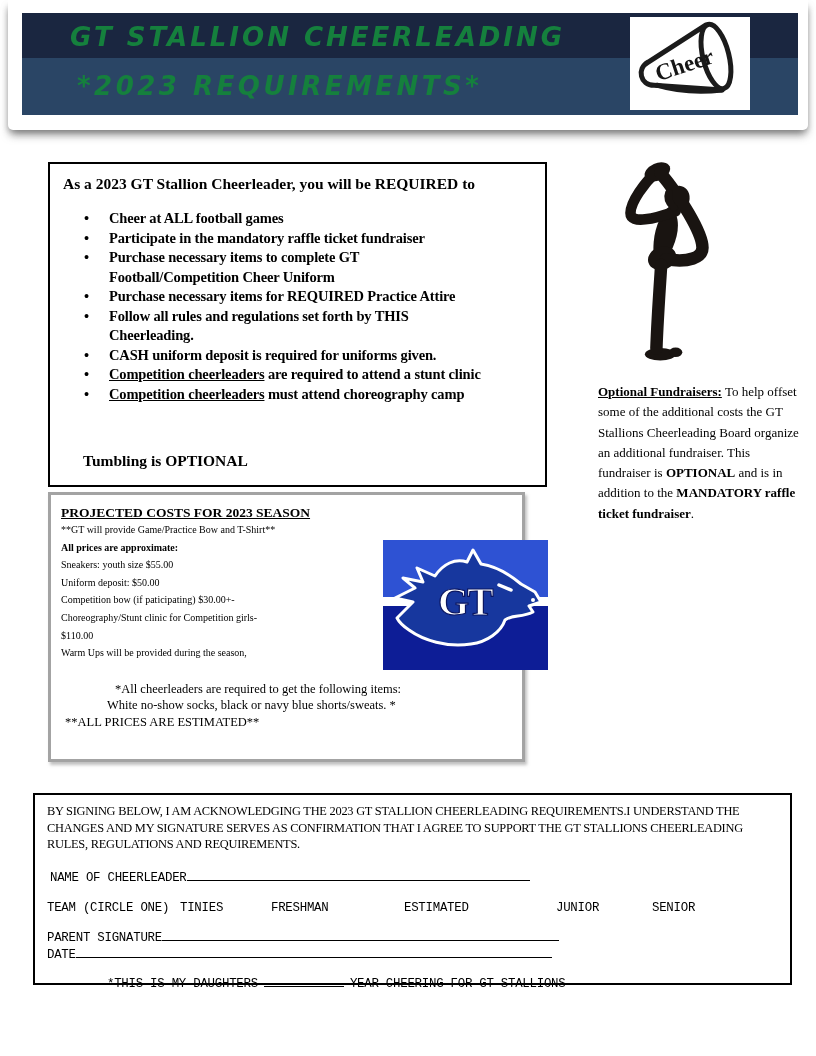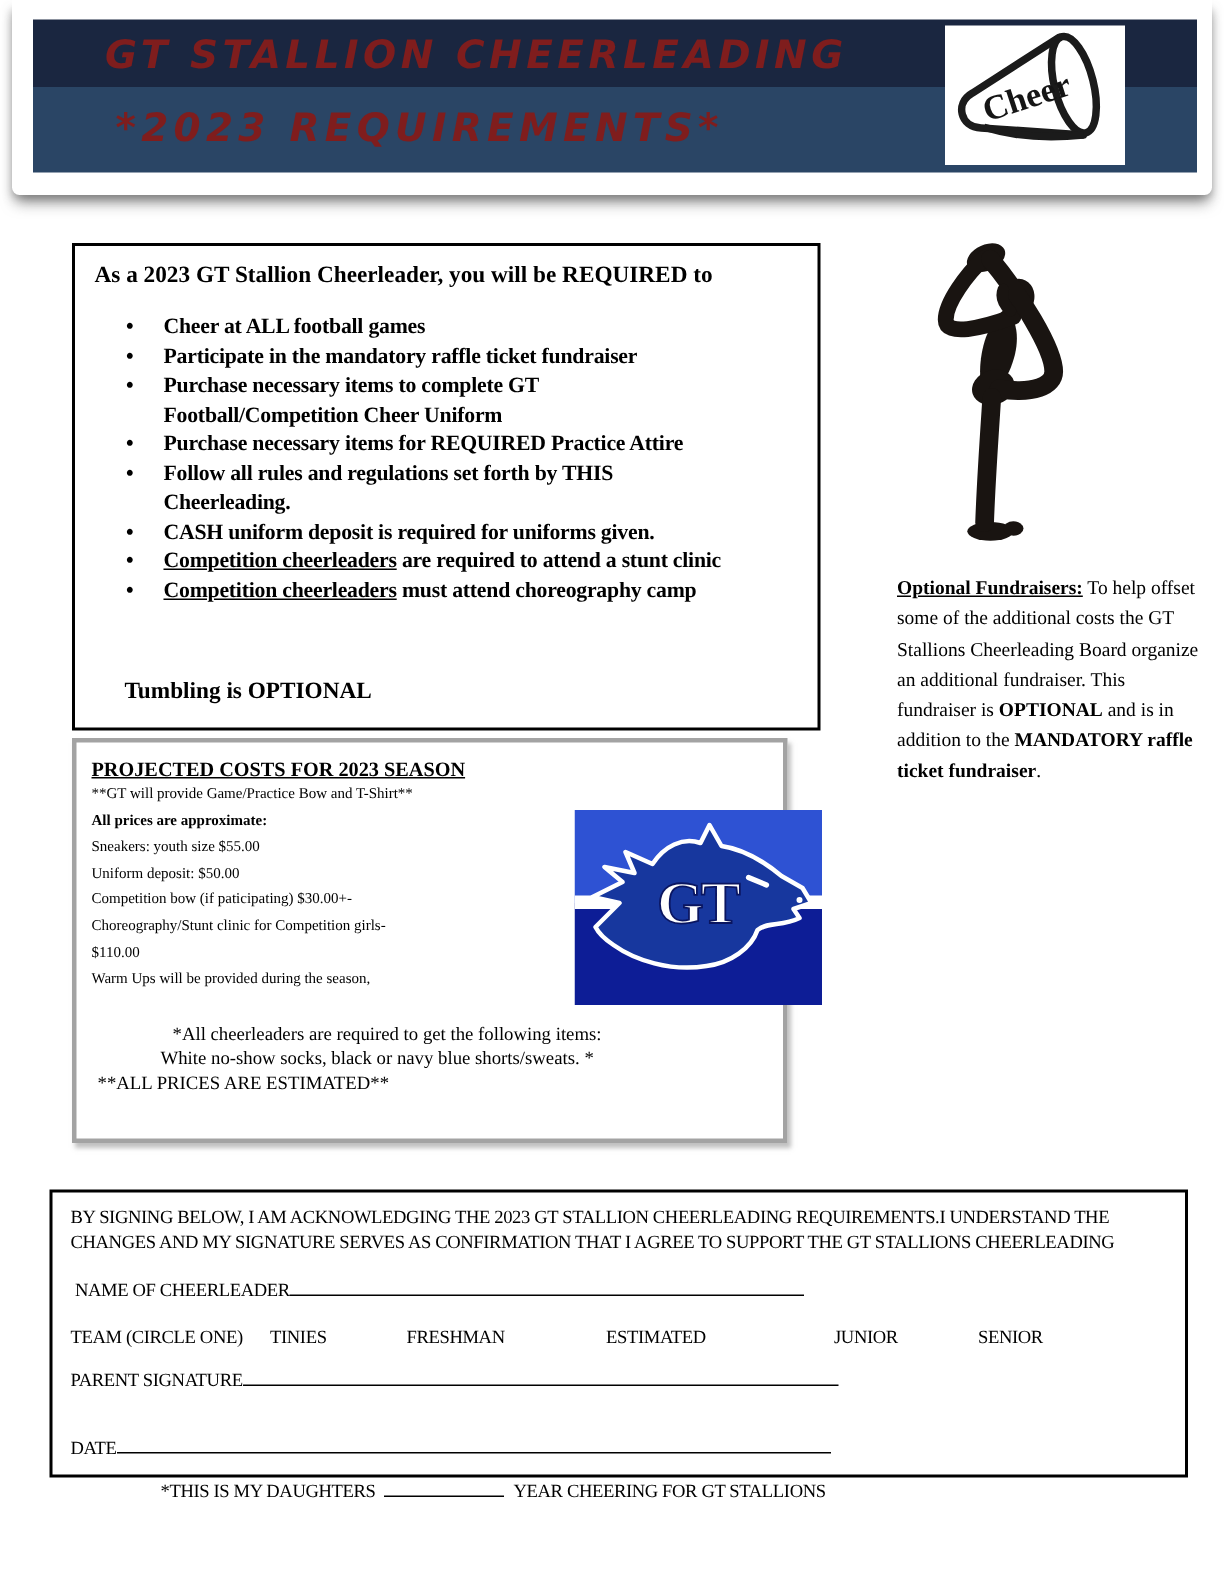--- a/index.html
+++ b/index.html
@@ -7,21 +7,21 @@
   body { font-family:"Liberation Serif","DejaVu Serif",serif; color:#000; position:relative; overflow:hidden; }
   .abs { position:absolute; }
 
   
   .top-card { left:8px; top:0; width:800px; height:130px; background:#fff;
               box-shadow:0 7px 9px -2px rgba(105,105,105,.65), -3px 4px 6px -3px rgba(130,130,130,.5), 3px 4px 6px -3px rgba(130,130,130,.5);
               border-radius:0 0 5px 5px; }
   .banner { left:14px; top:13px; width:776px; height:102px; }
   .band-top { left:0; top:0; width:776px; height:45px; background:#1a2640; }
   .band-bottom { left:0; top:45px; width:776px; height:57px; background:#2a4565; }
-  .banner-line { color:#7f1d1d; font-family:"DejaVu Sans",sans-serif; font-style:italic; font-weight:bold;
+  .banner-line { color:#15803d; font-family:"DejaVu Sans",sans-serif; font-style:italic; font-weight:bold;
                  white-space:nowrap; }
   .banner-line1 { left:48px; top:0; height:45px; line-height:48px; font-size:26px; letter-spacing:3px; }
   .banner-line2 { left:55px; top:45px; height:57px; line-height:57px; font-size:26px; letter-spacing:3.5px; }
   .megaphone-box { left:608px; top:4px; width:120px; height:93px; background:#fff; }
 
   
   .req-box { left:48px; top:162px; width:499px; height:325px; border:2px solid #000; background:#fff; }
   .req-title { margin:11px 0 0 13px; font-size:15.5px; font-weight:bold; white-space:nowrap; }
   .req-list { margin-top:16px; }
   .req-item { position:relative; padding-left:59px; font-weight:bold; font-size:14.5px;
@@ -45,26 +45,26 @@
   .costs-line.bold { font-weight:bold; }
   .costs-note1 { margin:20px 0 0 54px; font-size:12.5px; white-space:nowrap; }
   .costs-note2 { margin:1px 0 0 46px; font-size:12.5px; white-space:nowrap; }
   .costs-note3 { margin:2px 0 0 4px; font-size:12.5px; white-space:nowrap; }
   .horse-logo { position:absolute; left:297px; top:45px; width:165px; height:130px;padding-left:35px; }
 
   
   .sig-box { left:33px; top:793px; width:759px; height:192px; border:2px solid #000; background:#fff;
              padding:8px 0 16px 12px; font-size:12.4px; letter-spacing:-0.25px; }
   .ack-line { line-height:16.6px; white-space:nowrap; }
-  .sig-row { position:relative; white-space:nowrap; }
+  .sig-row { position:relative; white-space:nowrap;font-family:Liberation Mono, monospace; }
   .row-name { margin-top:15px; padding-left:3px; }
   .row-team { margin-top:16px; height:16px; }
   .row-team span { position:absolute; top:0; }
   .row-parent { margin-top:11px; }
-  .row-date { margin-top:28px; }
+  .row-date { margin-top:0; }
   .row-footer { margin-top:12px; padding-left:60px; }
   .blank { display:inline-block; border-bottom:1.3px solid #000; height:13px; vertical-align:baseline; }
   .blank-name { width:343px; }
   .blank-parent { width:397px; }
   .blank-date { width:476px; }
   .blank-year { width:80px; margin:0 6px; }
 </style>
 </head>
 <body>
 
@@ -148,20 +148,21 @@
       <path d="M116 45 l12 5" stroke="#ffffff" stroke-width="3.5" stroke-linecap="round"></path>
       <circle cx="150" cy="60" r="2" fill="#ffffff"></circle>
       <text x="55" y="75" font-size="40" font-weight="bold" font-family="Liberation Serif, serif" fill="#ffffff" stroke="#0a1560" stroke-width="1.2" letter-spacing="-2">GT</text>
     </svg>
   </div>
 </div>
 
 <div class="abs sig-box">
   <div class="ack-line">BY SIGNING BELOW, I AM ACKNOWLEDGING THE 2023 GT STALLION CHEERLEADING REQUIREMENTS.I UNDERSTAND THE</div>
   <div class="ack-line">CHANGES AND MY SIGNATURE SERVES AS CONFIRMATION THAT I AGREE TO SUPPORT THE GT STALLIONS CHEERLEADING</div>
+  <div class="ack-line">RULES, REGULATIONS AND REQUIREMENTS.</div>
 
   <div class="sig-row row-name">
     <span>NAME OF CHEERLEADER</span><span class="blank blank-name"></span>
   </div>
 
   <div class="sig-row row-team">
     <span style="left:0">TEAM (CIRCLE ONE)</span>
     <span style="left:133px">TINIES</span>
     <span style="left:224px">FRESHMAN</span>
     <span style="left:357px">ESTIMATED</span>

